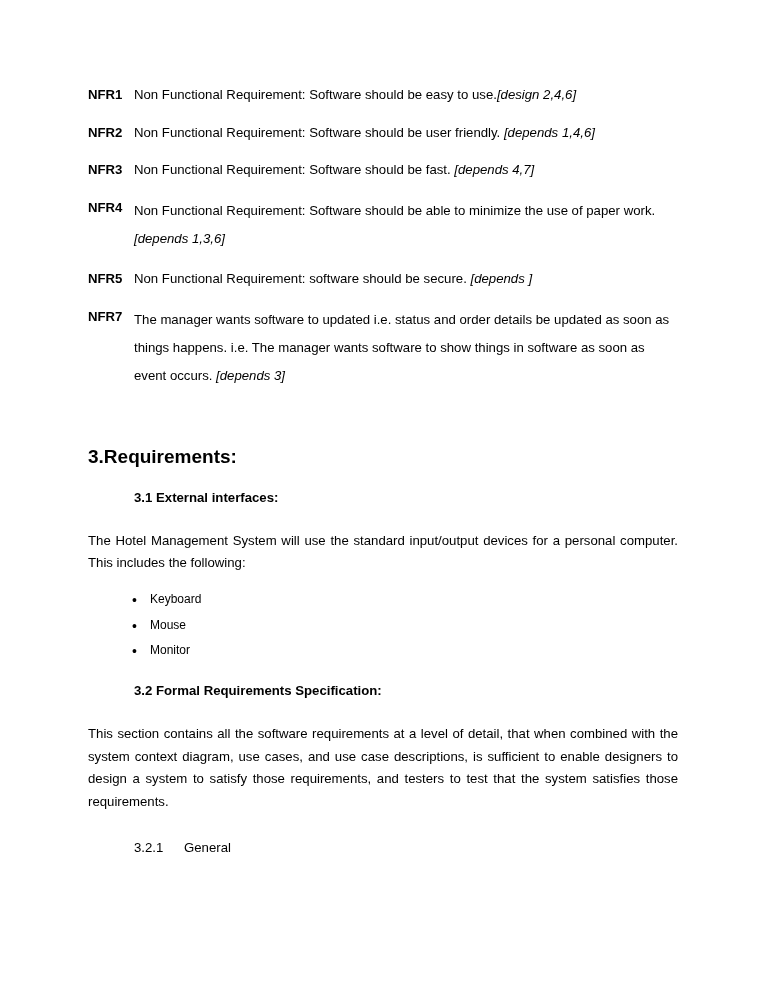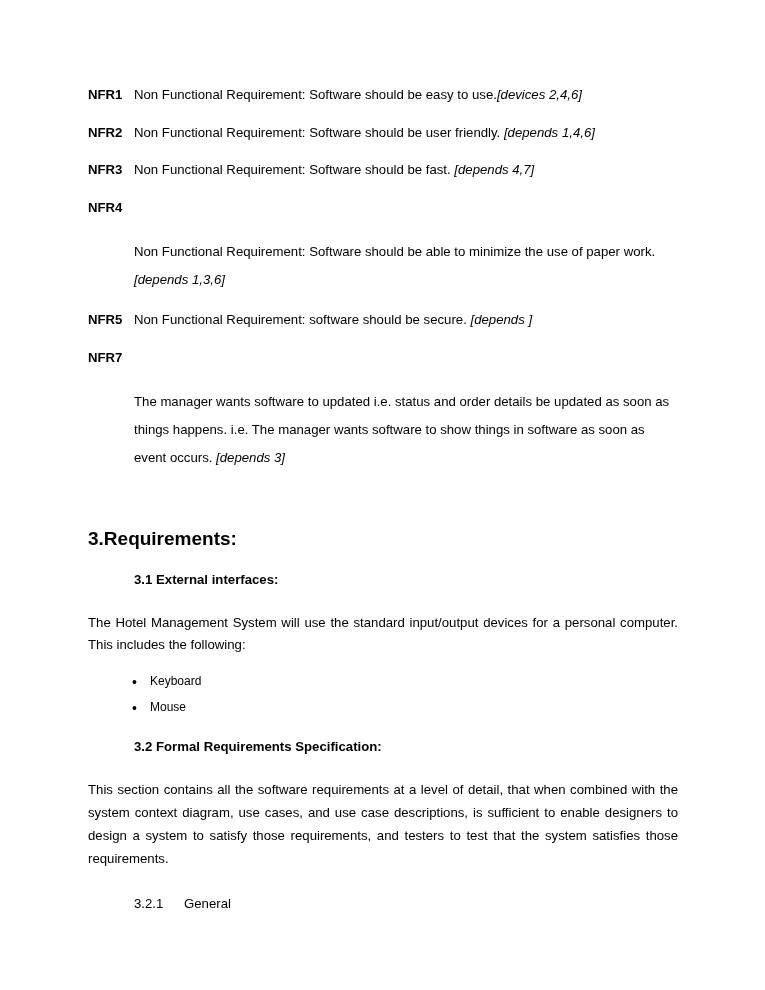--- a/index.html
+++ b/index.html
@@ -46,21 +46,20 @@
     padding-right: 0px;
   }
   .nfr-body {
     flex: 1 1 auto;
     font-size: 13.2px;
     line-height: 1.72;
     text-align: left;
   }
   .nfr-item.wrap .nfr-body {
     line-height: 2.12;
-    margin-top: 41px;
   }
   b, .b { font-weight: normal; }
   i, .i { font-style: italic; }
 
   
   h2.sec-title {
     font-size: 19px;
     font-weight: bold;
     margin: 0;
     padding: 0;
@@ -117,21 +116,21 @@
 </head>
 <body>
 
 <div class="page">
   <div class="content">
 
     <div class="nfr-list">
 
       <div class="nfr-item">
         <span class="nfr-tag">NFR1</span>
-        <span class="nfr-body"><span>Non Functional Requirement: Software should be </span><b>easy</b><span> to use.</span><i>[devices 2,4,6]</i></span>
+        <span class="nfr-body"><span>Non Functional Requirement: Software should be </span><b>easy</b><span> to use.</span><i>[design 2,4,6]</i></span>
       </div>
 
       <div class="nfr-item">
         <span class="nfr-tag">NFR2</span>
         <span class="nfr-body"><span>Non Functional Requirement: Software should be </span><b>user friendly.</b><span> </span><i>[depends 1,4,6]</i></span>
       </div>
 
       <div class="nfr-item">
         <span class="nfr-tag">NFR3</span>
         <span class="nfr-body"><span>Non Functional Requirement: Software should be </span><b>fast.</b><span> </span><i>[depends 4,7]</i></span>
@@ -159,20 +158,21 @@
       <h2 class="sec-title">3.Requirements:</h2>
     </div>
 
     <div class="sub-head">3.1 External interfaces:</div>
 
     <div class="para full">The Hotel Management System will use the standard input/output devices for a personal computer. This includes the following:</div>
 
     <ul class="bullets">
       <li>Keyboard</li>
       <li>Mouse</li>
+      <li>Monitor</li>
     </ul>
 
     <div class="sub-head">3.2 Formal Requirements Specification:</div>
 
     <div class="para full">This section contains all the software requirements at a level of detail, that when combined with the system context diagram, use cases, and use case descriptions, is sufficient to enable designers to design a system to satisfy those requirements, and testers to test that the system satisfies those requirements.</div>
 
     <div class="numbered-sub">
       <span class="num">3.2.1</span><span class="u">General</span>
     </div>
 

